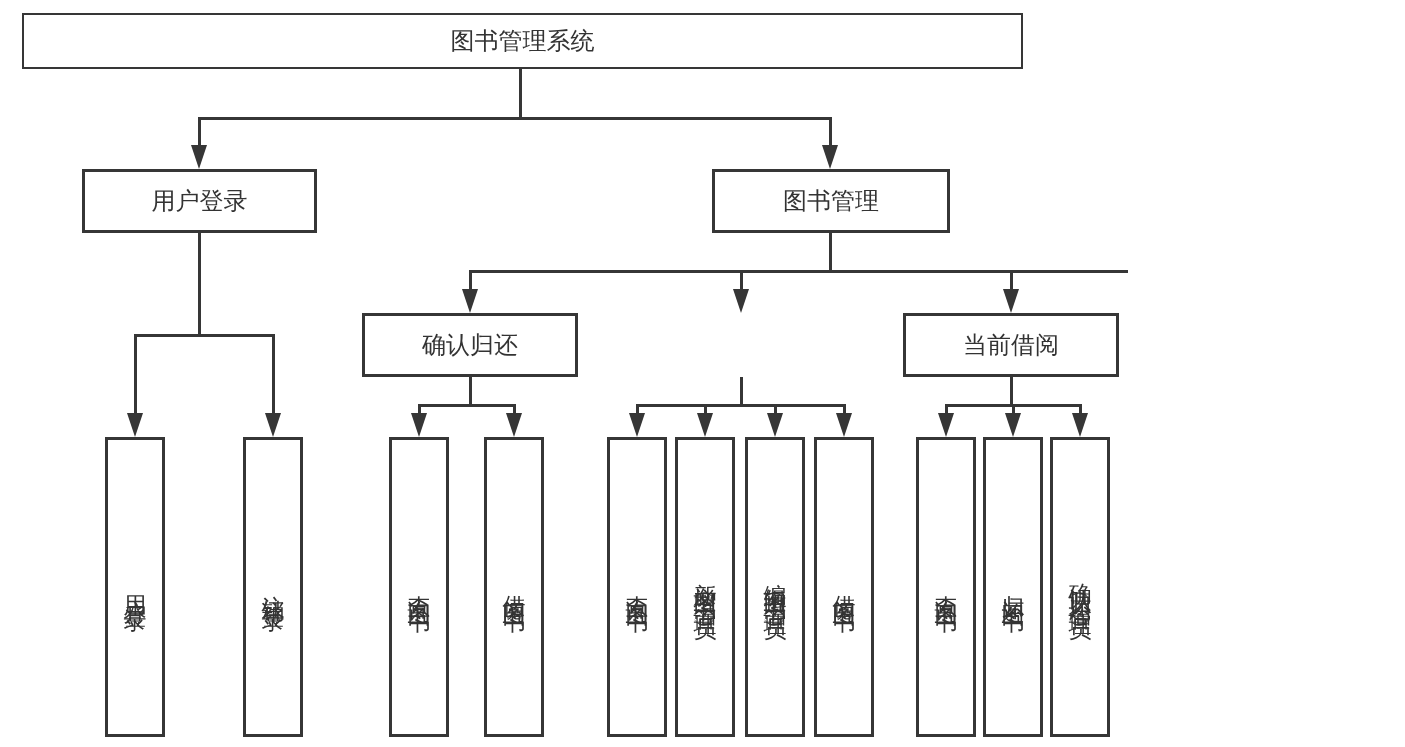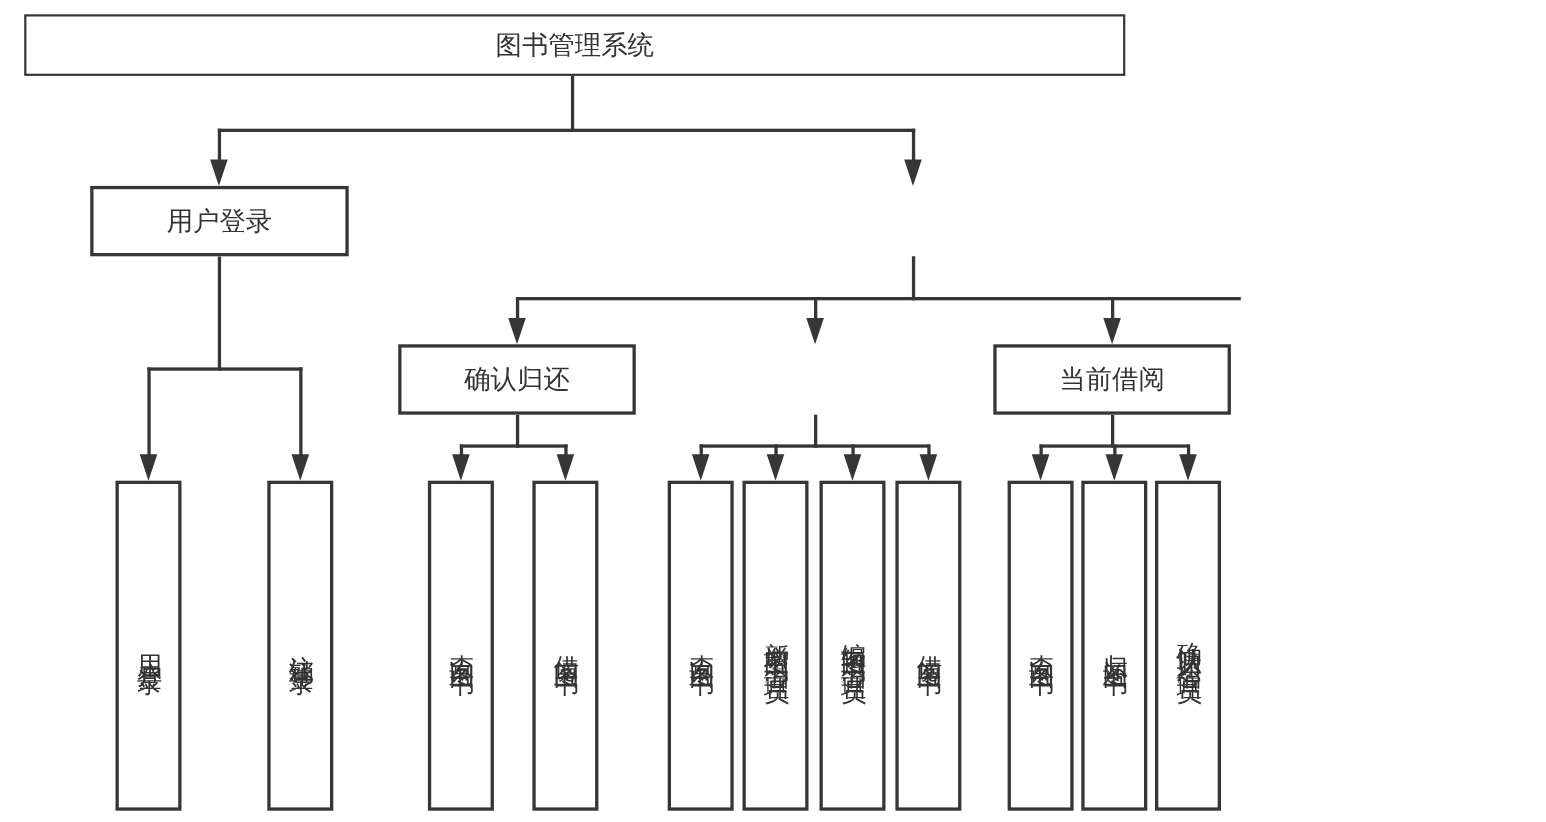--- a/index.html
+++ b/index.html
@@ -56,20 +56,23 @@
 <body>
 
 <div class="stage">
 
   <div class="node root" style="left:22px;top:13px;width:1001px;height:56px;">
     <span>图书管理系统</span>
   </div>
 
   <div class="node" style="left:82px;top:169px;width:235px;height:64px;">
     <span>用户登录</span>
+  </div>
+  <div class="node" style="left:712px;top:169px;width:238px;height:64px;">
+    <span>图书管理</span>
   </div>
 
   <div class="node" style="left:362px;top:313px;width:216px;height:64px;">
     <span>确认归还</span>
   </div>
   <div class="node" style="left:903px;top:313px;width:216px;height:64px;">
     <span>当前借阅</span>
   </div>
 
   <div class="vnode" style="left:105px;top:437px;width:60px;height:300px;">

